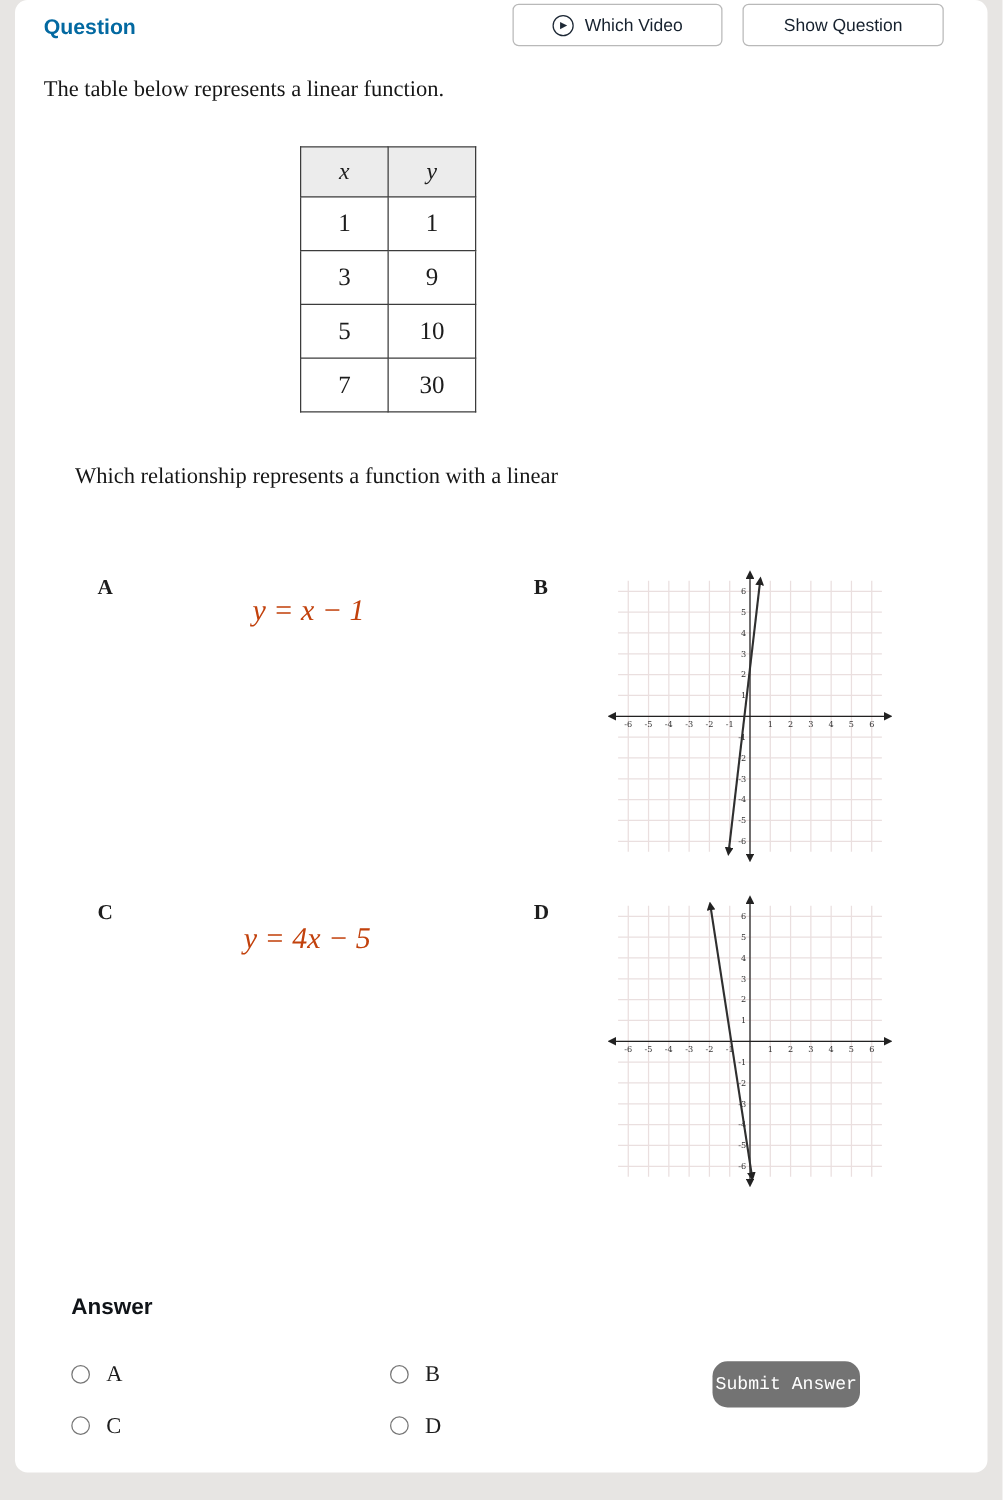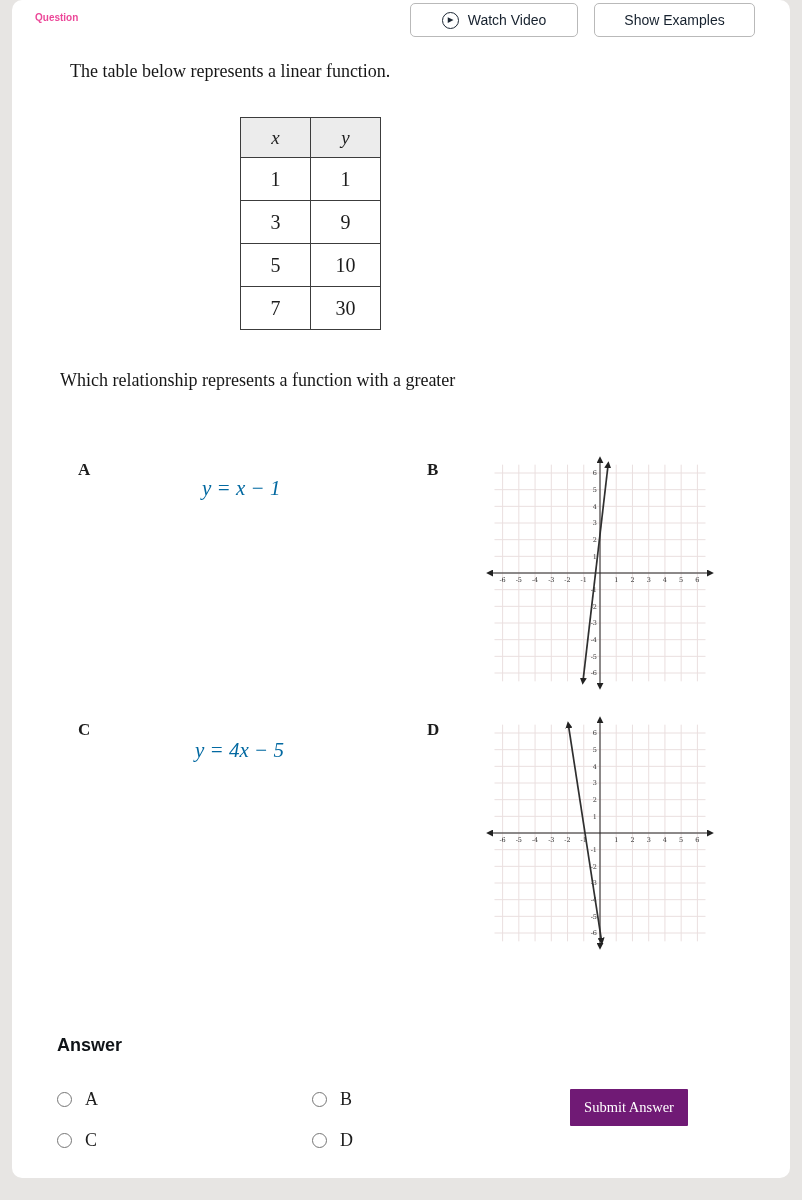--- a/index.html
+++ b/index.html
@@ -1,72 +1,72 @@
 <!DOCTYPE html>
 <html><head>
 <meta charset="utf-8">
 <style>
   * { margin:0; padding:0; box-sizing:border-box; }
   html,body { width:802px; height:1200px; }
   body { background:#e7e5e3; font-family:"Liberation Sans",sans-serif; position:relative; overflow:hidden; }
   .card { position:absolute; left:12px; top:0; width:778px; height:1178px; background:#ffffff; border-radius:10px; }
   .abs { position:absolute; }
-  .header-title { left:23px; top:12px; font-weight:bold; font-size:10px; color:#ec4899; }
+  .header-title { left:23px; top:12px; font-weight:bold; font-size:17px; color:#0369a1; }
   .hbtn { display:flex; align-items:center; justify-content:center; gap:9px; height:34px; padding:0 14px;
           background:#ffffff; border:1px solid #b9b9b9; border-radius:5px; font-size:14px; color:#16212e;
           font-family:"Liberation Sans",sans-serif; cursor:pointer; }
   .hbtn.watch { left:398px; top:3px; width:168px; }
   .hbtn.examples { left:582px; top:3px; width:161px; }
   .play-circle { width:17px; height:17px; border:1.5px solid #1d2835; border-radius:50%;
                  display:inline-flex; align-items:center; justify-content:center; font-size:7.5px;
                  color:#1d2835; line-height:1; padding-left:1px; }
   .serif { font-family:"Liberation Serif",serif; color:#161616; }
-  .intro { left:23px; top:61px; font-size:18px;margin-left:35px; }
+  .intro { left:23px; top:61px; font-size:18px; }
   .xy-table { left:228px; top:117px; border-collapse:collapse; background:#fff; }
   .xy-table th, .xy-table td { width:70px; height:43px; border:1.7px solid #3c3c3c; text-align:center;
       vertical-align:middle; font-family:"Liberation Serif",serif; font-size:20px; color:#1d1d1d; }
   .xy-table th { background:#ececec; font-style:italic; font-weight:normal; font-size:19px; height:40px; }
   .prompt { left:48px; top:367px; font-size:18px; line-height:1.55; }
   .choice-label { font-family:"Liberation Serif",serif; font-weight:bold; font-size:17px; color:#1d1d1d; }
   .pos-a { left:66px; top:460px; }
   .pos-b { left:415px; top:460px; }
   .pos-c { left:66px; top:720px; }
   .pos-d { left:415px; top:720px; }
-  .equation { font-family:"Liberation Serif",serif; font-style:italic; font-size:21px; color:#0369a1; }
+  .equation { font-family:"Liberation Serif",serif; font-style:italic; font-size:24px; color:#c2410c; }
   .eq-a { left:190px; top:476px; }
   .eq-c { left:183px; top:738px; }
   .graph { position:absolute; overflow:visible; background:#fff; }
   .graph-b { left:476px; top:458px; }
   .graph-d { left:476px; top:718px; }
   svg text { font-family:"DejaVu Serif",serif; }
   .answer-heading { left:45px; top:1035px; font-weight:bold; font-size:18px; color:#101418; }
   .radio { position:absolute; display:flex; align-items:center; gap:13px;
            font-family:"Liberation Serif",serif; font-size:18px; color:#1d1d1d; cursor:pointer; }
   .radio input { width:15px; height:15px; accent-color:#9a9a9a; margin:0; }
   .radio-a { left:45px; top:1089px; }
   .radio-b { left:300px; top:1089px; }
   .radio-c { left:45px; top:1130px; }
   .radio-d { left:300px; top:1130px; }
-  .submit { left:558px; top:1089px; width:118px; height:37px; background:#701a75; color:#ffffff;
-            border:none; border-radius:1px; font-family:Liberation Serif, serif; font-size:14.5px; cursor:pointer; }
+  .submit { left:558px; top:1089px; width:118px; height:37px; background:#737373; color:#ffffff;
+            border:none; border-radius:12px; font-family:Liberation Mono, monospace; font-size:14.5px; cursor:pointer; }
 </style>
 </head>
 <body>
 
 <div class="card">
 
   <div class="abs header-title">Question</div>
 
   <button class="abs hbtn watch">
     <span class="play-circle">▶</span>
-    <span>Watch Video</span>
+    <span>Which Video</span>
   </button>
 
   <button class="abs hbtn examples">
-    <span>Show Examples</span>
+    <span>Show Question</span>
   </button>
 
   <div class="abs serif intro">The table below represents a linear function.</div>
 
   <table class="abs xy-table">
     <tbody>
         <tr>
       <th>x</th>
       <th>y</th>
     </tr>
@@ -83,21 +83,21 @@
       <td>10</td>
     </tr>
     <tr>
       <td>7</td>
       <td>30</td>
     </tr>
   </tbody>
     </table>
 
   <div class="abs serif prompt">
-    <div>Which relationship represents a function with a greater</div>
+    <div>Which relationship represents a function with a linear</div>
   </div>
 
   <div class="abs choice-label pos-a">A</div>
   <div class="abs equation eq-a">y = x − 1</div>
 
   <div class="abs choice-label pos-b">B</div>
   <svg class="graph graph-b" width="224" height="230">
       <defs>
         <marker id="arr0" markerWidth="7" markerHeight="7" refX="3.5" refY="3.5" markerUnits="userSpaceOnUse" orient="auto-start-reverse">
           <path d="M0,0L7,3.5L0,7Z" fill="#222222"></path>

